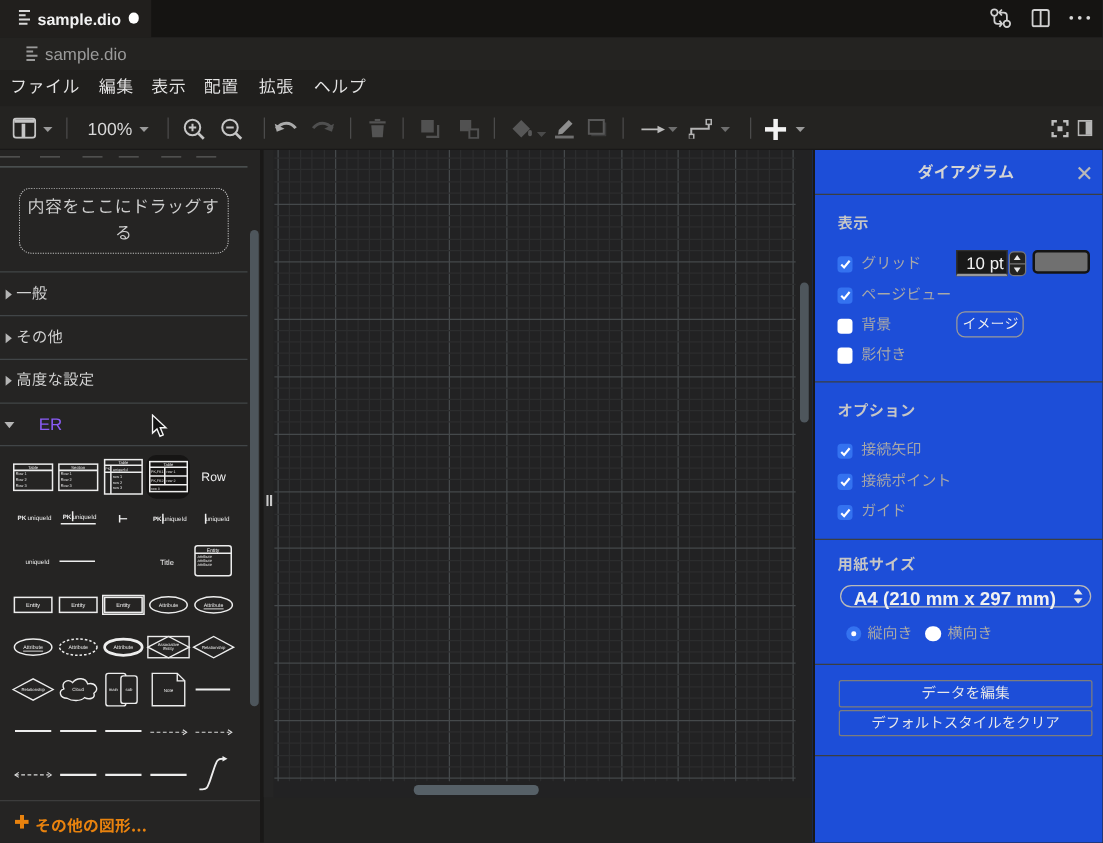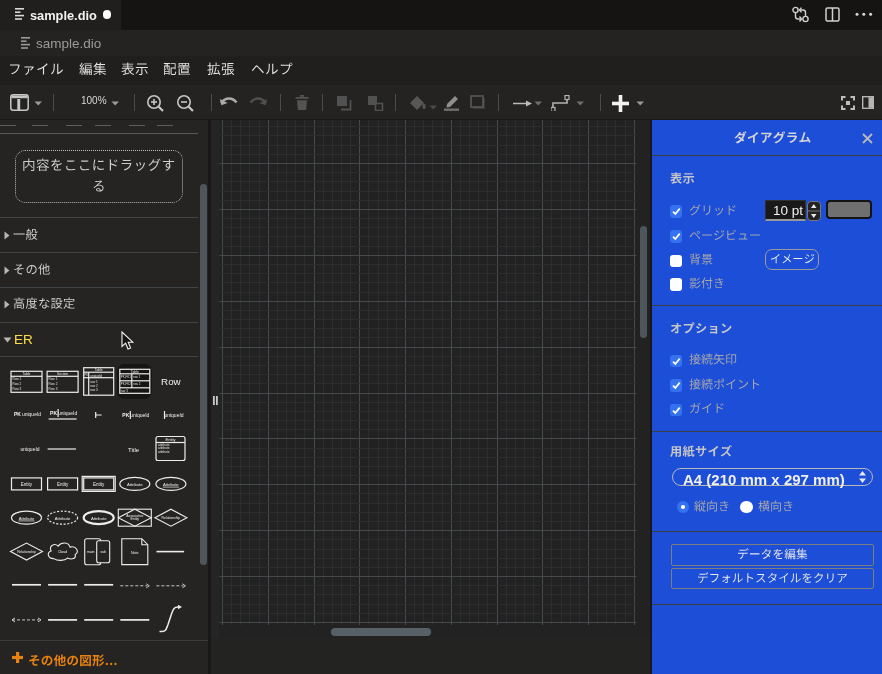--- a/index.html
+++ b/index.html
@@ -73,21 +73,21 @@
 <div class="abs" style="left:0px;top:85px;width:882px;height:35px;background:#242321;border-bottom:1px solid #191818">
 <svg class="abs" style="left:10px;top:9px" width="19" height="17">
 <rect x="0.8" y="0.8" width="17.4" height="15.4" rx="2.5" fill="none" stroke="#c6c6c6" stroke-width="1.5"></rect>
 <rect x="1.5" y="1.5" width="16" height="2.7" fill="#c6c6c6"></rect>
 <rect x="7.3" y="5" width="2.9" height="11.2" fill="#c6c6c6"></rect>
       </svg>
 <svg class="abs" style="left:33.5px;top:15.5px" width="9" height="5">
         <path d="M0.5 0.5 L8 0.5 L4.2 4.5 Z" fill="#9a9a9a"></path>
       </svg>
 <div class="abs" style="left:53px;top:9px;width:1px;height:17px;background:#4b4b4b"></div>
-<div class="abs" style="left:81px;top:10px;font-size:10px;color:#d8d8d8">100%</div>
+<div class="abs" style="left:70px;top:10px;font-size:14px;color:#d8d8d8">100%</div>
 <svg class="abs" style="left:110.5px;top:15.5px" width="9" height="5">
         <path d="M0.5 0.5 L8 0.5 L4.2 4.5 Z" fill="#9a9a9a"></path>
       </svg>
 <div class="abs" style="left:133.7px;top:9px;width:1px;height:17px;background:#4b4b4b"></div>
 <svg class="abs" style="left:145.5px;top:8.5px" width="19" height="19" fill="none" stroke="#c6c6c6" stroke-width="1.6">
         <circle cx="8" cy="8" r="6.2"></circle>
         <line x1="12.7" y1="12.7" x2="17" y2="17" stroke-width="2.2"></line>
         <line x1="5" y1="8" x2="11" y2="8"></line>
         <line x1="8" y1="5" x2="8" y2="11"></line>
       </svg>
@@ -206,21 +206,21 @@
       </svg>
 <svg class="abs" style="left:3.5px;top:180.2px" width="6" height="9">
         <path d="M0.5 0.5 L5.5 4.5 L0.5 8.5 Z" fill="#b5b5b5"></path>
       </svg>
 <svg style="position:absolute;left:13px;top:177.1px;overflow:visible" width="64" height="16">
         <path d="M3.7 3.8H8.5V5.0H3.7ZM2.8 3.2V5.7H9.5V3.2ZM5.6 0.5V1.7H0.8V2.5H11.5V1.7H6.6V0.5ZM1.4 6.5V11.8H2.3V7.3H10.1V10.7C10.1 10.9 10.1 10.9 9.8 10.9C9.6 10.9 8.9 10.9 8.1 10.9C8.3 11.2 8.4 11.5 8.4 11.8C9.5 11.8 10.1 11.8 10.5 11.6C10.9 11.5 11.0 11.2 11.0 10.7V6.5ZM4.6 8.7H7.7V10.0H4.6ZM3.8 8.1V11.3H4.6V10.7H8.5V8.1Z M17.2 2.9V3.9H15.3V4.7H17.2V6.7H22.0V4.7H24.0V3.9H22.0V2.9H21.1V3.9H18.1V2.9ZM21.1 4.7V6.0H18.1V4.7ZM21.8 8.3C21.3 8.9 20.6 9.4 19.7 9.9C18.9 9.4 18.2 8.9 17.7 8.3ZM15.4 7.5V8.3H17.3L16.8 8.5C17.3 9.2 18.0 9.8 18.8 10.2C17.6 10.7 16.3 10.9 15.0 11.0C15.1 11.2 15.3 11.6 15.4 11.8C16.9 11.6 18.4 11.3 19.7 10.7C20.9 11.3 22.3 11.6 23.8 11.8C23.9 11.6 24.1 11.2 24.3 11.0C23.0 10.9 21.8 10.6 20.7 10.3C21.7 9.7 22.6 8.9 23.2 7.8L22.6 7.5L22.4 7.5ZM14.0 1.7V5.3C14.0 7.0 13.9 9.6 12.9 11.3C13.1 11.4 13.5 11.7 13.6 11.8C14.7 10.0 14.9 7.2 14.9 5.3V2.5H24.1V1.7H19.5V0.5H18.5V1.7Z M35.9 5.2 36.5 4.4C35.9 3.9 34.5 3.1 33.6 2.7L33.1 3.5C33.9 3.9 35.2 4.6 35.9 5.2ZM32.7 8.8 32.7 9.3C32.7 10.0 32.3 10.6 31.3 10.6C30.3 10.6 29.9 10.2 29.9 9.6C29.9 9.0 30.5 8.6 31.4 8.6C31.8 8.6 32.3 8.7 32.7 8.8ZM33.5 4.9H32.5C32.5 5.7 32.6 6.9 32.6 8.0C32.2 7.9 31.8 7.8 31.4 7.8C30.0 7.8 29.0 8.5 29.0 9.7C29.0 10.9 30.1 11.5 31.4 11.5C32.9 11.5 33.6 10.7 33.6 9.7L33.6 9.2C34.4 9.5 35.0 10.1 35.6 10.6L36.1 9.7C35.4 9.2 34.6 8.6 33.5 8.2L33.4 6.2C33.4 5.7 33.4 5.4 33.5 4.9ZM30.5 1.1 29.5 1.0C29.4 1.6 29.3 2.4 29.1 3.1C28.6 3.1 28.1 3.1 27.7 3.1C27.2 3.1 26.6 3.1 26.2 3.1L26.3 4.0C26.7 4.0 27.2 4.0 27.7 4.0C28.1 4.0 28.4 4.0 28.8 4.0C28.2 5.4 27.2 7.4 26.2 8.6L27.1 9.1C28.1 7.7 29.2 5.6 29.8 3.9C30.6 3.8 31.4 3.6 32.0 3.4L32.0 2.5C31.4 2.7 30.7 2.9 30.1 3.0C30.3 2.3 30.4 1.5 30.5 1.1Z M38.6 4.2V4.9H42.2V4.2ZM38.6 0.9V1.7H42.2V0.9ZM38.6 5.9V6.6H42.2V5.9ZM38.0 2.5V3.3H42.7V2.5ZM43.6 0.9V2.4C43.6 3.2 43.4 4.2 42.2 5.0C42.4 5.1 42.8 5.4 42.9 5.6C44.2 4.8 44.5 3.4 44.5 2.4V1.7H46.6V3.9C46.6 4.8 46.8 5.0 47.6 5.0C47.7 5.0 48.3 5.0 48.4 5.0C49.1 5.0 49.3 4.7 49.4 3.2C49.2 3.2 48.8 3.0 48.6 2.9C48.6 4.1 48.6 4.2 48.3 4.2C48.2 4.2 47.8 4.2 47.7 4.2C47.5 4.2 47.5 4.2 47.5 3.9V0.9ZM42.8 5.8V6.7H47.5C47.1 7.6 46.6 8.4 45.9 9.1C45.2 8.4 44.6 7.6 44.3 6.7L43.5 6.9C43.9 8.0 44.4 8.9 45.2 9.6C44.3 10.3 43.3 10.7 42.3 11.0C42.4 11.2 42.7 11.6 42.8 11.8C43.9 11.5 45.0 11.0 45.9 10.3C46.7 10.9 47.7 11.5 48.8 11.8C49.0 11.6 49.2 11.2 49.4 11.0C48.3 10.7 47.4 10.3 46.6 9.7C47.5 8.7 48.2 7.5 48.7 6.0L48.1 5.8L47.9 5.8ZM38.5 7.5V11.7H39.3V11.1H42.2V7.5ZM39.3 8.3H41.4V10.3H39.3Z M52.7 6.2C52.5 8.4 51.8 10.2 50.4 11.2C50.7 11.4 51.0 11.7 51.2 11.9C52.0 11.2 52.6 10.2 53.0 9.1C54.2 11.2 56.0 11.6 58.6 11.6H61.4C61.5 11.4 61.6 10.9 61.8 10.7C61.2 10.7 59.1 10.7 58.6 10.7C57.9 10.7 57.2 10.7 56.6 10.6V8.1H60.3V7.2H56.6V5.1H59.8V4.3H52.6V5.1H55.7V10.3C54.6 9.9 53.9 9.2 53.4 7.9C53.5 7.4 53.6 6.9 53.7 6.3ZM51.0 1.9V4.6H51.9V2.8H60.3V4.6H61.3V1.9H56.6V0.5H55.6V1.9Z" fill="#d2d2d2"></path>
       </svg>
 <svg class="abs" style="left:2.5px;top:217.3px" width="9" height="6">
         <path d="M0.5 0.5 L8.5 0.5 L4.5 5.5 Z" fill="#b5b5b5"></path>
       </svg>
-<div class="abs" style="left:14px;top:211.8px;font-size:13.5px;color:#fde047">ER</div>
+<div class="abs" style="left:31px;top:211.8px;font-size:13.5px;color:#8b5cf6">ER</div>
 <svg class="abs" style="left:0;top:-120px;overflow:visible" width="208" height="794" viewBox="0 -0 208 794">
         <g transform="translate(0,0)">
           <rect x="117" y="364" width="35" height="35" rx="8" fill="#161514"></rect>
           <rect x="11" y="371.3" width="31" height="21" stroke="#ededed" fill="none" stroke-width="1.2"></rect>
           <line x1="11" y1="376.3" x2="42" y2="376.3" stroke="#ededed" fill="none" stroke-width="1.2"></line>
           <text x="26.5" y="375.3" font-size="3.3" font-family="Liberation Sans,sans-serif" fill="#f0f0f0" text-anchor="middle">Table</text>
           <text x="12.5" y="380.1" font-size="3.1" font-family="Liberation Sans,sans-serif" fill="#e0e0e0">Row 1</text>
           <text x="12.5" y="384.9" font-size="3.1" font-family="Liberation Sans,sans-serif" fill="#e0e0e0">Row 2</text>
           <text x="12.5" y="389.7" font-size="3.1" font-family="Liberation Sans,sans-serif" fill="#e0e0e0">Row 3</text>
           <rect x="47.1" y="371.3" width="31" height="21" stroke="#ededed" fill="none" stroke-width="1.2"></rect>

